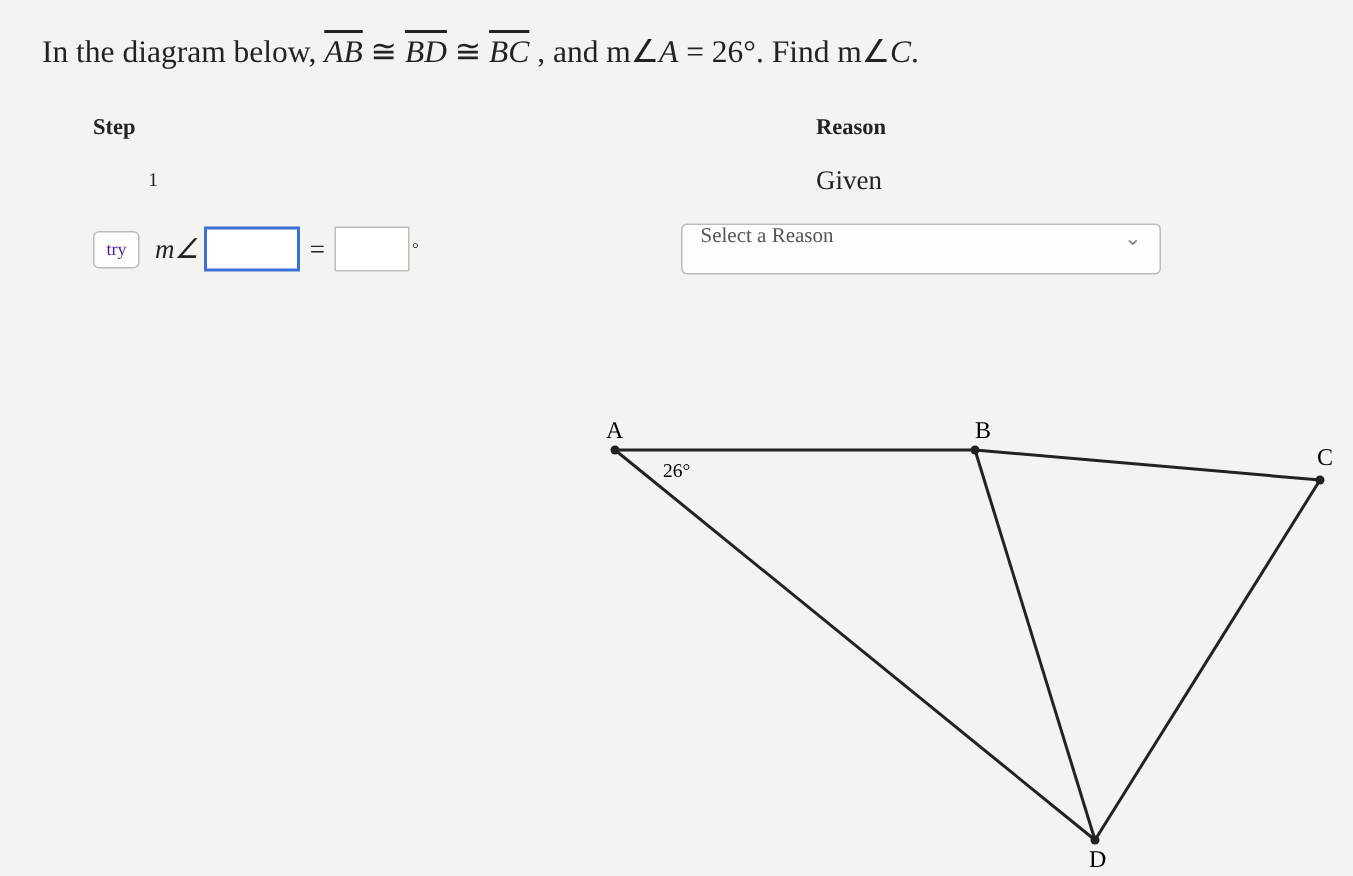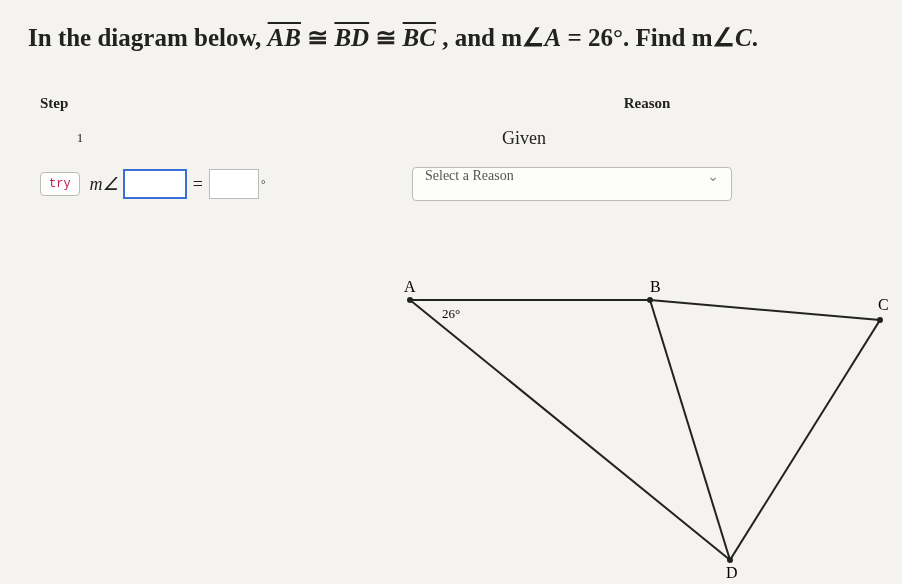--- a/index.html
+++ b/index.html
@@ -6,47 +6,46 @@
     body {
       font-family: Georgia, 'Times New Roman', serif;
       background: #f5f3ef;
       width: 902px;
       height: 584px;
       padding: 20px 28px;
       color: #222;
       position: relative;
     }
     .question {
-      font-size: 25px;
-      margin-bottom: 40px;
+      font-size: 21px;
+      margin-bottom: 28px;
       line-height: 1.4;
-      font-weight: bold;
     }
     .overline {
       text-decoration: overline;
       font-style: italic;
       font-family: 'Times New Roman', serif;
     }
     .math { font-style: italic; font-family: 'Times New Roman', serif; }
     .proof {
       display: flex;
-      gap: 32px;
-      margin-left: 12px;
+      gap: 52px;
+      margin-left: 34px;
     }
     .col-left { width: 340px; }
     .col-right { width: 380px; }
     .hdr {
       font-weight: bold;
       font-size: 15px;
       margin-bottom: 14px;
       display: flex;
     }
     .hdr .step-h { width: 80px; }
     .hdr .angle-h { flex: 1; text-align: center; }
-    .hdr .reason-h { width: 100%; text-align: center; padding-left: 90px;}
+    .hdr .reason-h { width: 100%; text-align: left; padding-left: 90px;}
     .row1 {
       display: flex;
       align-items: center;
       font-size: 15px;
       margin-bottom: 16px;
       height: 24px;
     }
     .row1 .step-c { width: 80px; text-align: center; font-size: 13px; }
     .row1 .angle-c { flex: 1; text-align: center; }
     .row1-r { padding-left: 90px; font-size: 18px; }
@@ -54,24 +53,24 @@
       display: flex;
       align-items: center;
       height: 36px;
     }
     .try-btn {
       border: 1px solid #bbb;
       background: #fdfdfb;
       border-radius: 4px;
       padding: 4px 8px;
       font-size: 12px;
-      color: #be185d;
+      color: #4c1d95;
       cursor: pointer;
       margin-right: 10px;
-      font-family: Liberation Mono, monospace;
+      font-family: Liberation Serif, serif;
     }
     .ang-prefix {
       font-size: 18px;
       margin-right: 4px;
     }
     .input-angle {
       width: 64px;
       height: 30px;
       border: 2px solid #3a6fd8;
       background: #fff;

